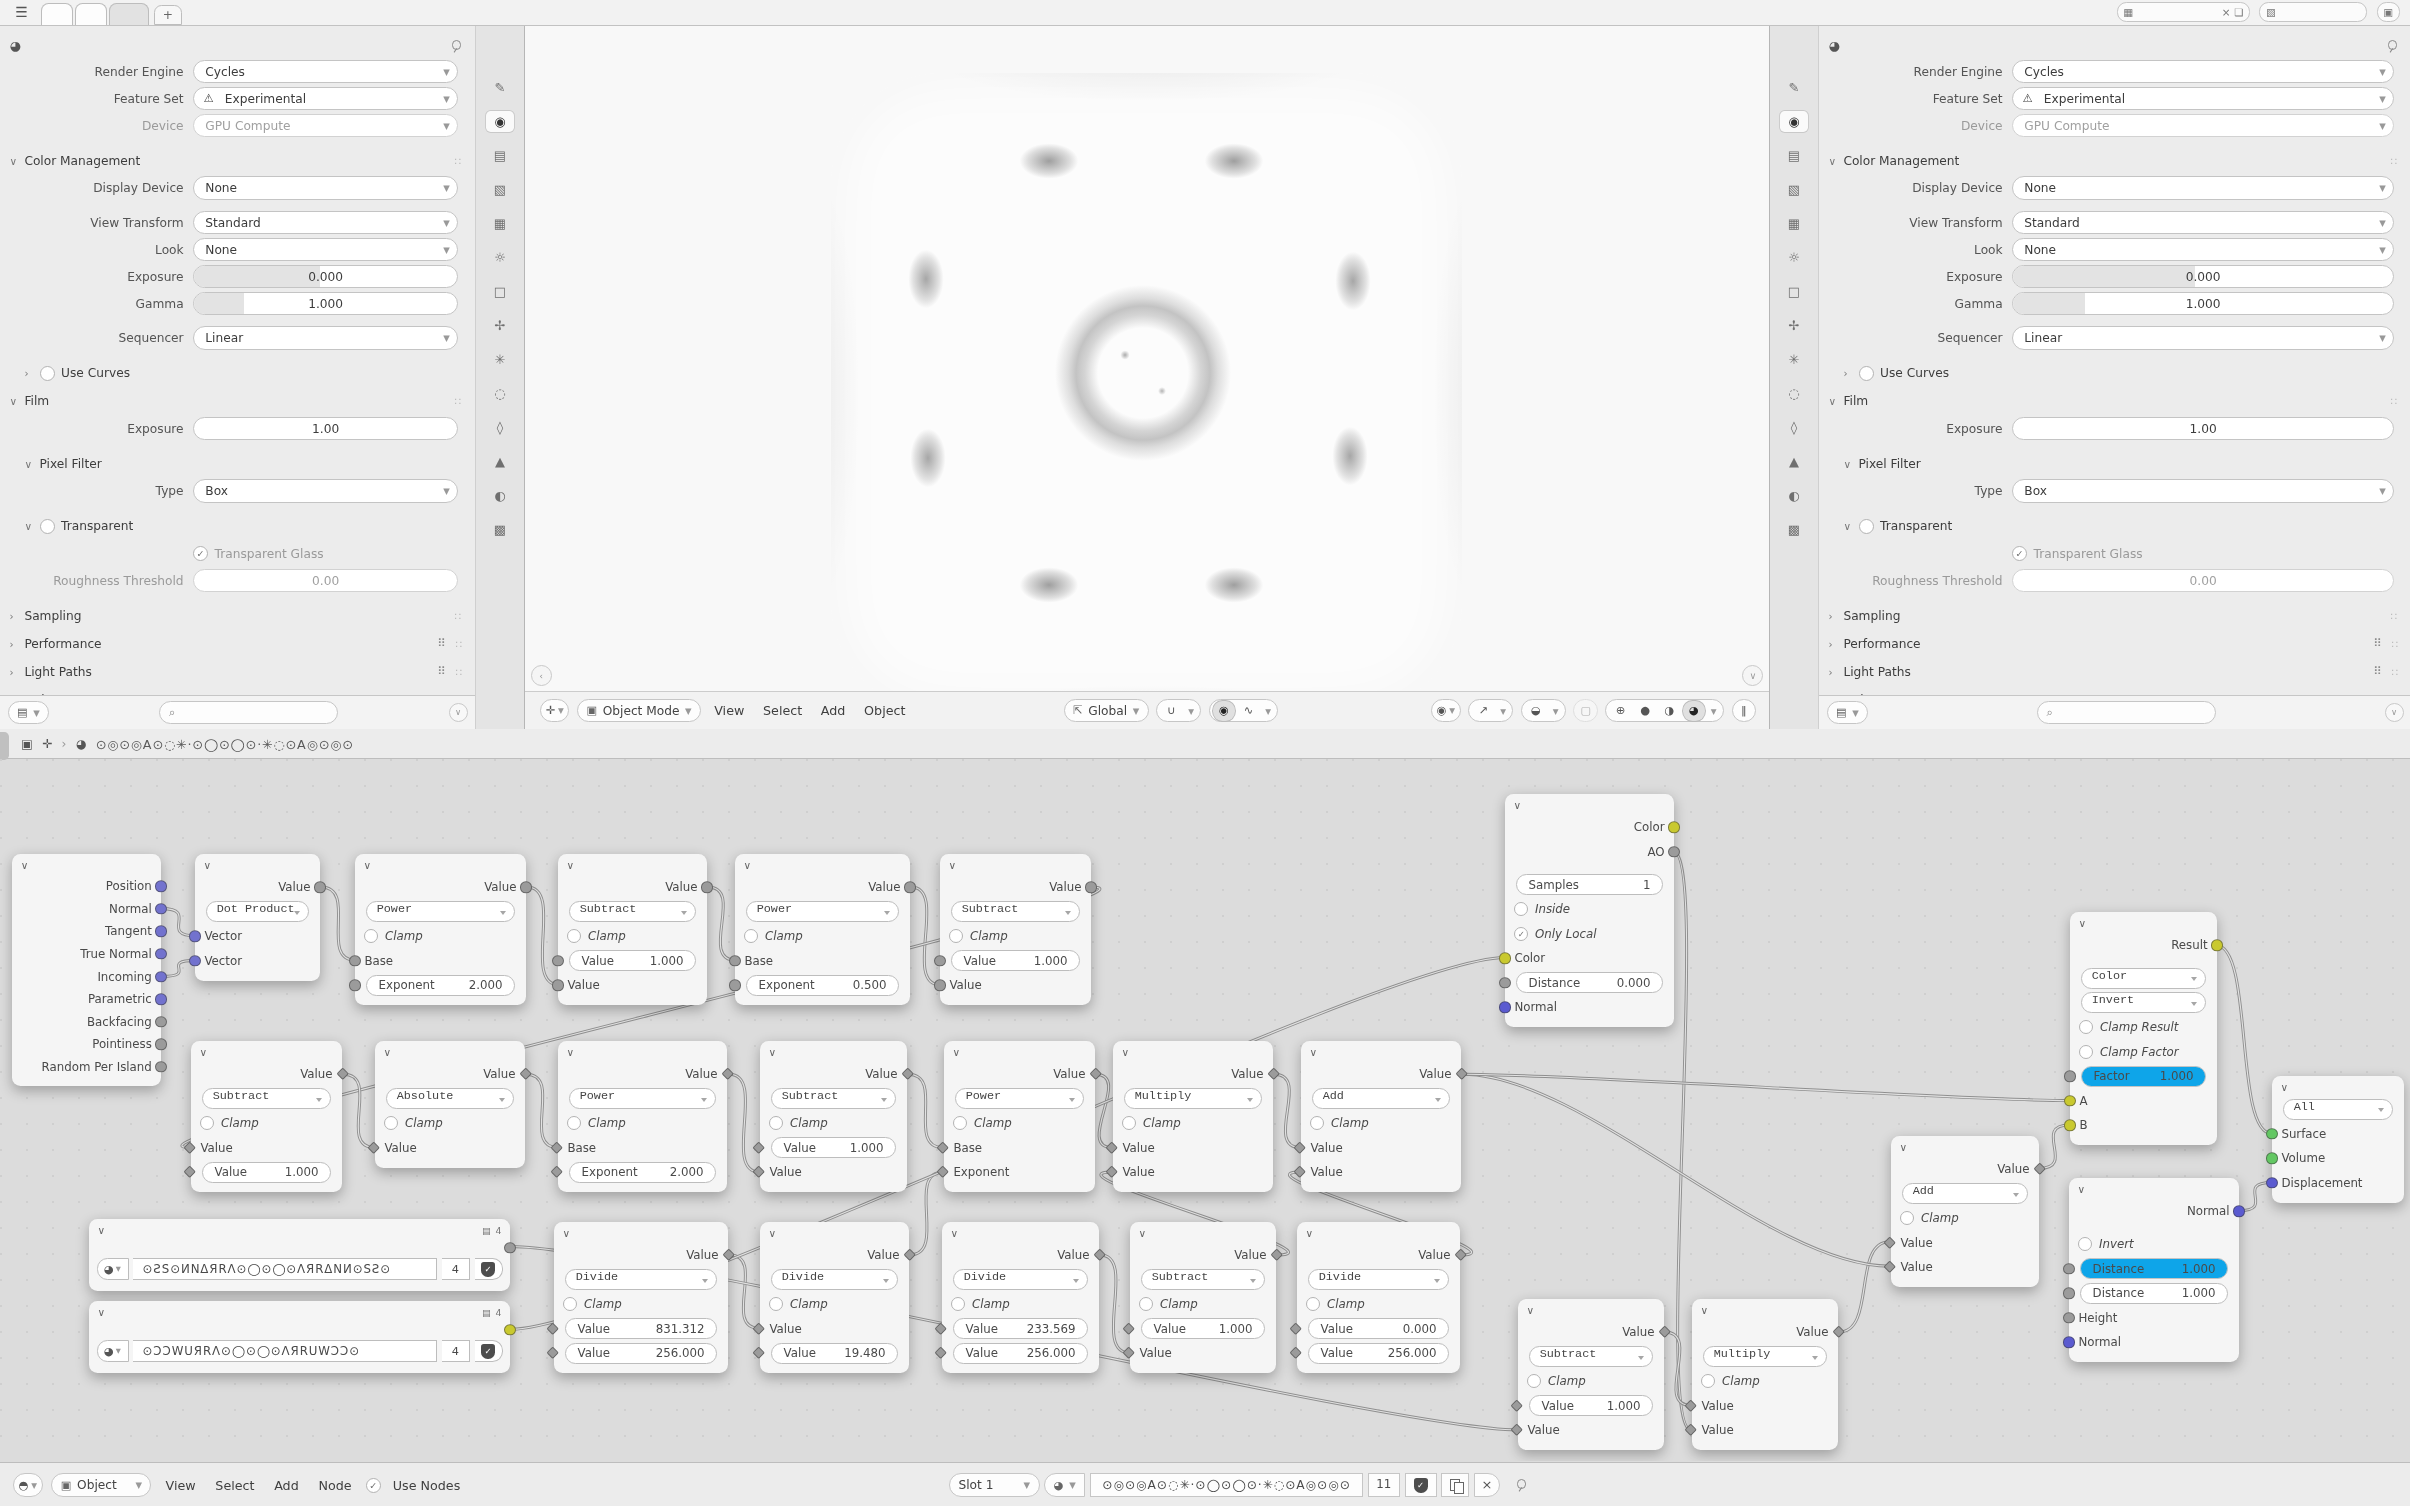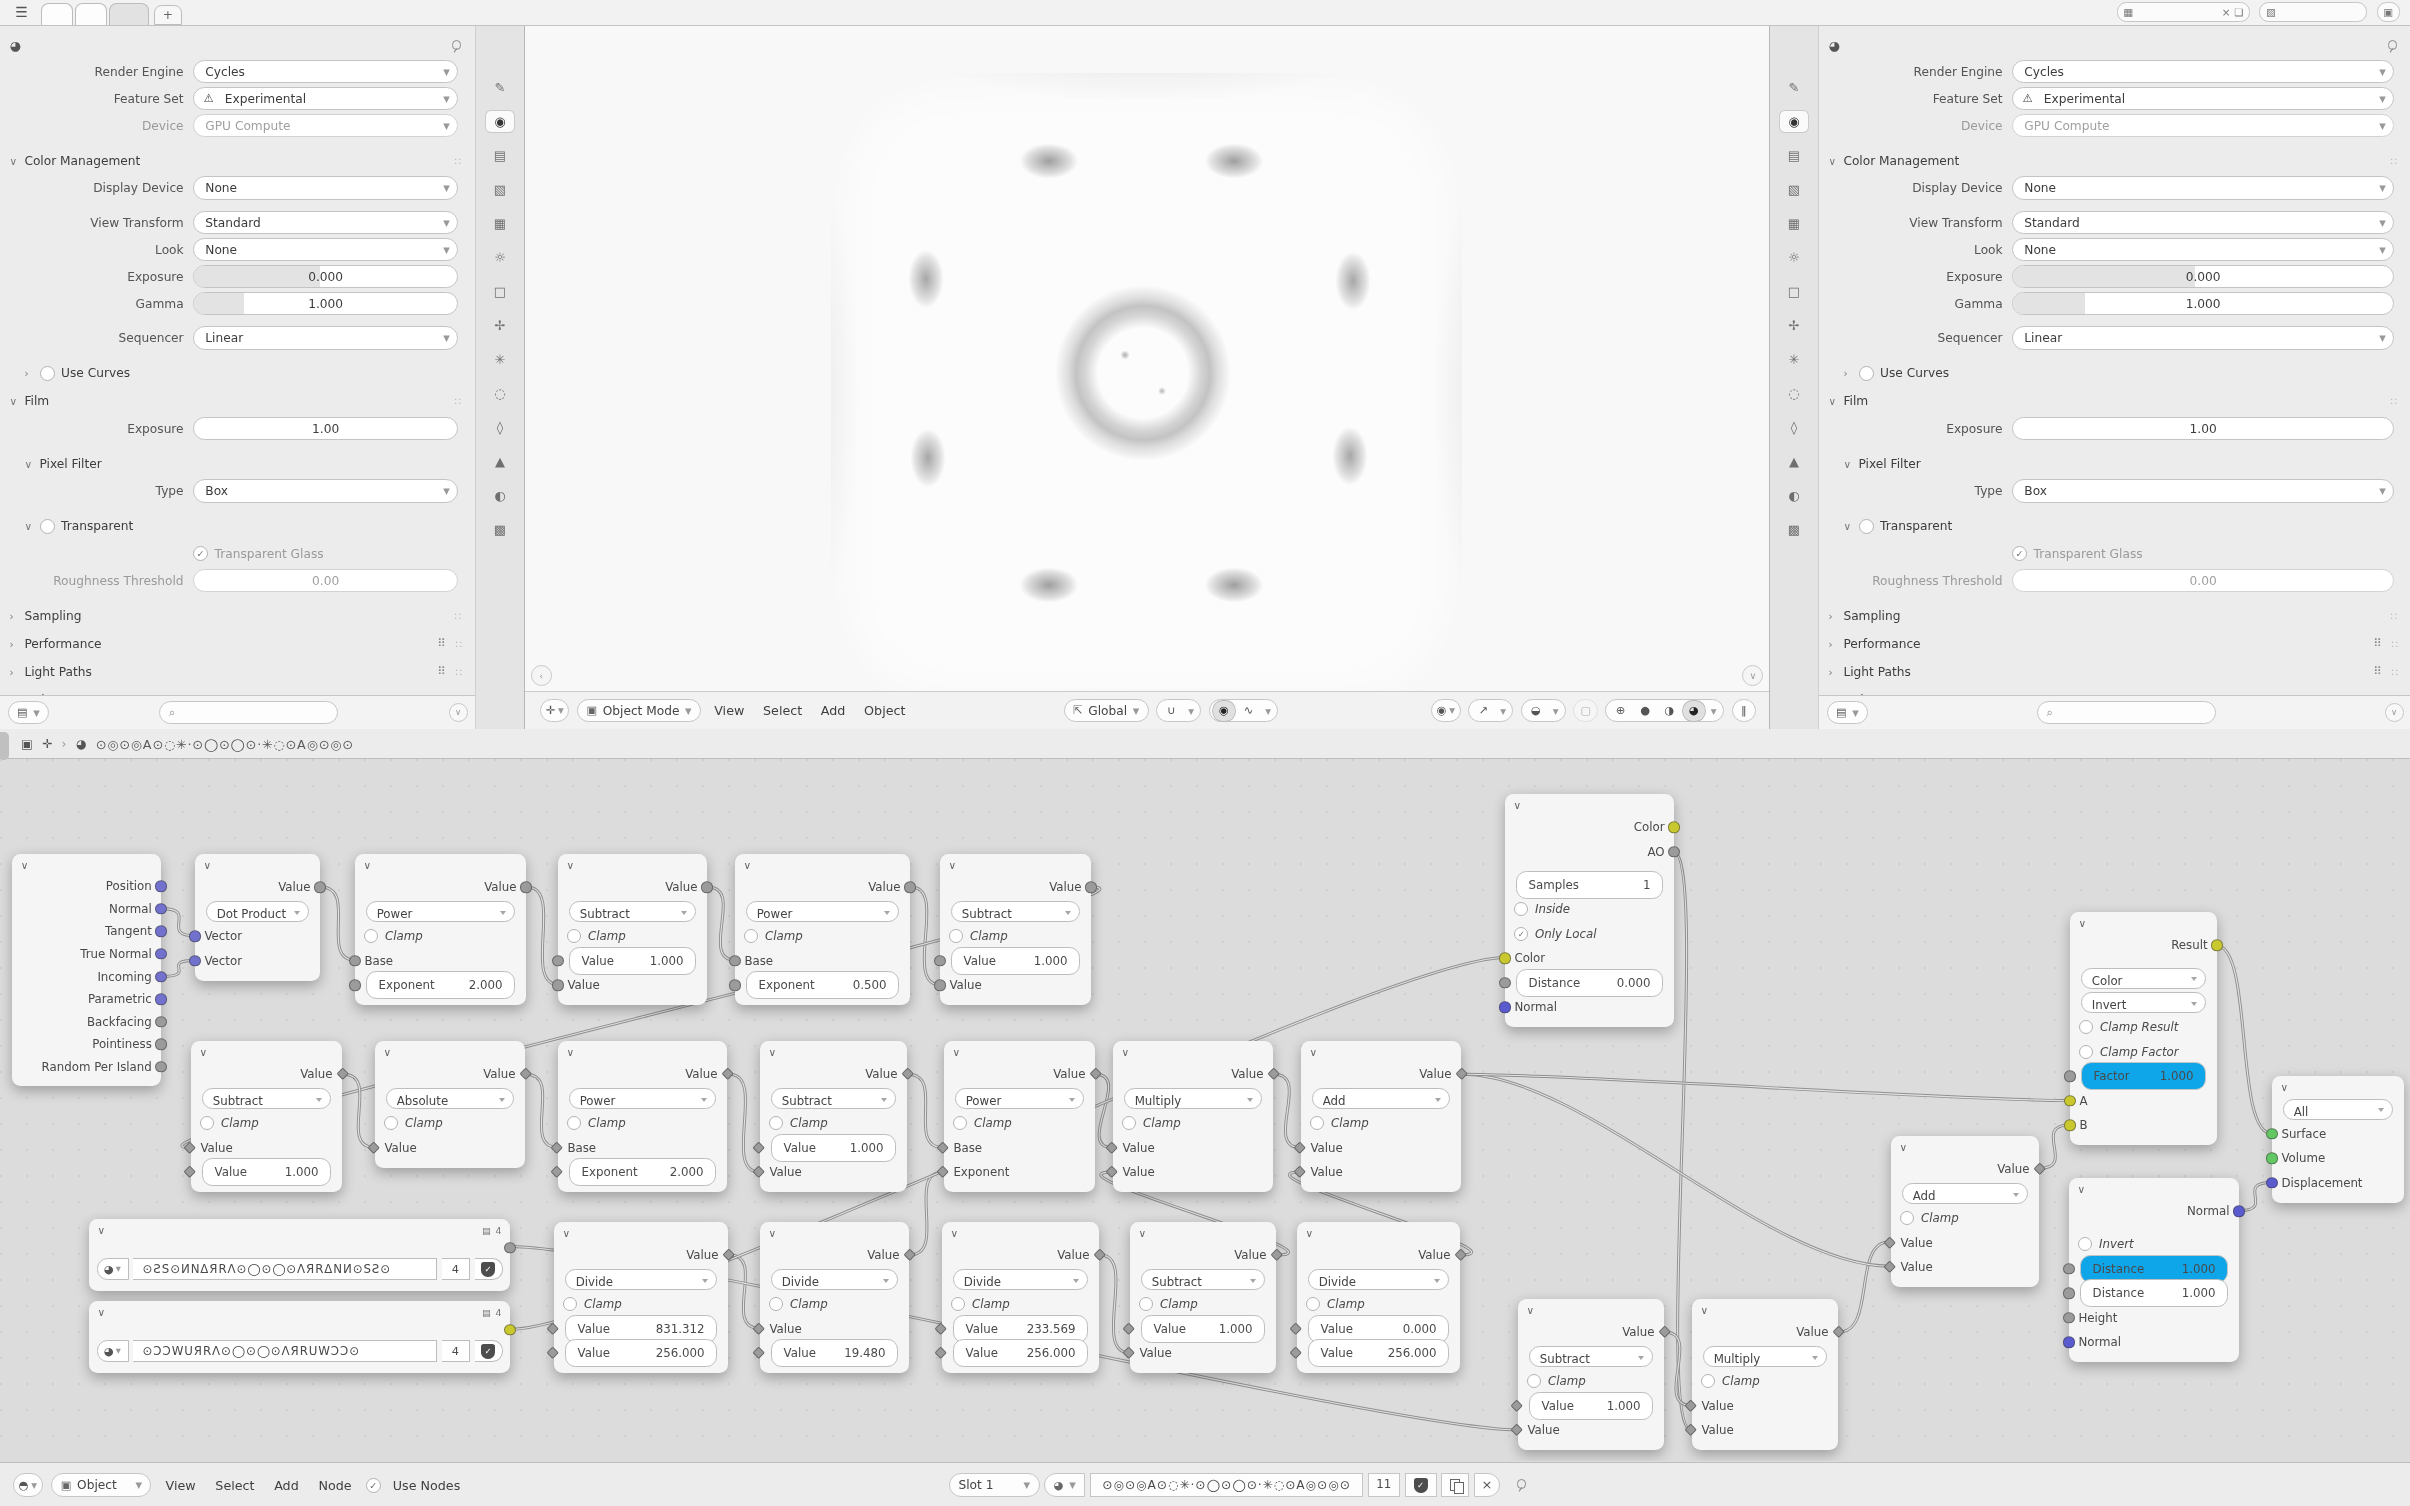--- a/index.html
+++ b/index.html
@@ -126,26 +126,26 @@
 
   .node { position:absolute; background:#f5f5f5; border-radius:8.5px; box-shadow:0 4.7px 13px rgba(0,0,0,.28);
     font-size:11.8px; color:#4a4a4a; }
   .nhead { height:21px; display:flex; align-items:center; padding:1.9px 7.5px 0 8.5px; color:#666; font-size:10.4px; }
   .nhead .badge { margin-left:auto; font-size:9.4px; color:#777; letter-spacing:0.9px; }
   .nrow { position:relative; height:24.5px; display:flex; align-items:center; padding:0 9.4px; }
   .node.compact .nrow { height:22.6px; }
   .ngap { height:8.5px; }
   .r-out { justify-content:flex-end; }
   .sel { position:relative; flex:1; height:21px; margin:1.9px 1.9px; border:0.9px solid #bdbdbd; border-radius:10.4px;
-    background:#fff; display:flex; align-items:flex-end; padding:0 9.4px; color:#444; }
+    background:#fff; display:flex; align-items:flex-start; padding:0 9.4px; color:#444;font-family:Liberation Mono, monospace; }
   .sel::after { content:""; position:absolute; right:7.5px; top:8.5px; border:3.3px solid transparent; border-top:4.2px solid #a6a6a6; }
   .chk { display:flex; align-items:center; gap:6.6px;font-style:italic; }
   .chk .circ { width:14px; height:14px; border:0.9px solid #b3b3b3; border-radius:50%; background:#fff;
     font-size:8.5px; line-height:13px; text-align:center; color:#777; }
-  .nfield { flex:1; height:28px; border:0.9px solid #bdbdbd; border-radius:10.4px; background:#fff;
+  .nfield { flex:1; height:21px; border:0.9px solid #bdbdbd; border-radius:10.4px; background:#fff;
     display:flex; align-items:center; justify-content:space-between; padding:0 11.3px; margin:0 1.9px; }
   .nfield.dis { background:#0ea5e9; border-color:#c4c4c4; }
   .sock { position:absolute; top:50%; width:11.3px; height:11.3px; border-radius:50%; border:0.9px solid rgba(60,60,60,.55);
     transform:translateY(-50%); z-index:3; }
   .sock.in { left:-5.6px; } .sock.out { right:-5.6px; }
   .sock.dia { width:9.4px; height:9.4px; border-radius:1.9px; transform:translateY(-50%) rotate(45deg); }
   .texrow { display:flex; align-items:center; gap:4.7px; padding:0 7.5px; height:28px; }
   .texico { width:32px; height:22.6px; border:0.9px solid #bdbdbd; border-radius:10.4px 0 0 10.4px; background:#fff;
     display:flex; align-items:center; justify-content:center; gap:1.9px; font-size:11.3px; color:#555; }
   .texname { flex:1; height:22.6px; border:0.9px solid #bdbdbd; border-left:none; background:#fff; display:flex;

